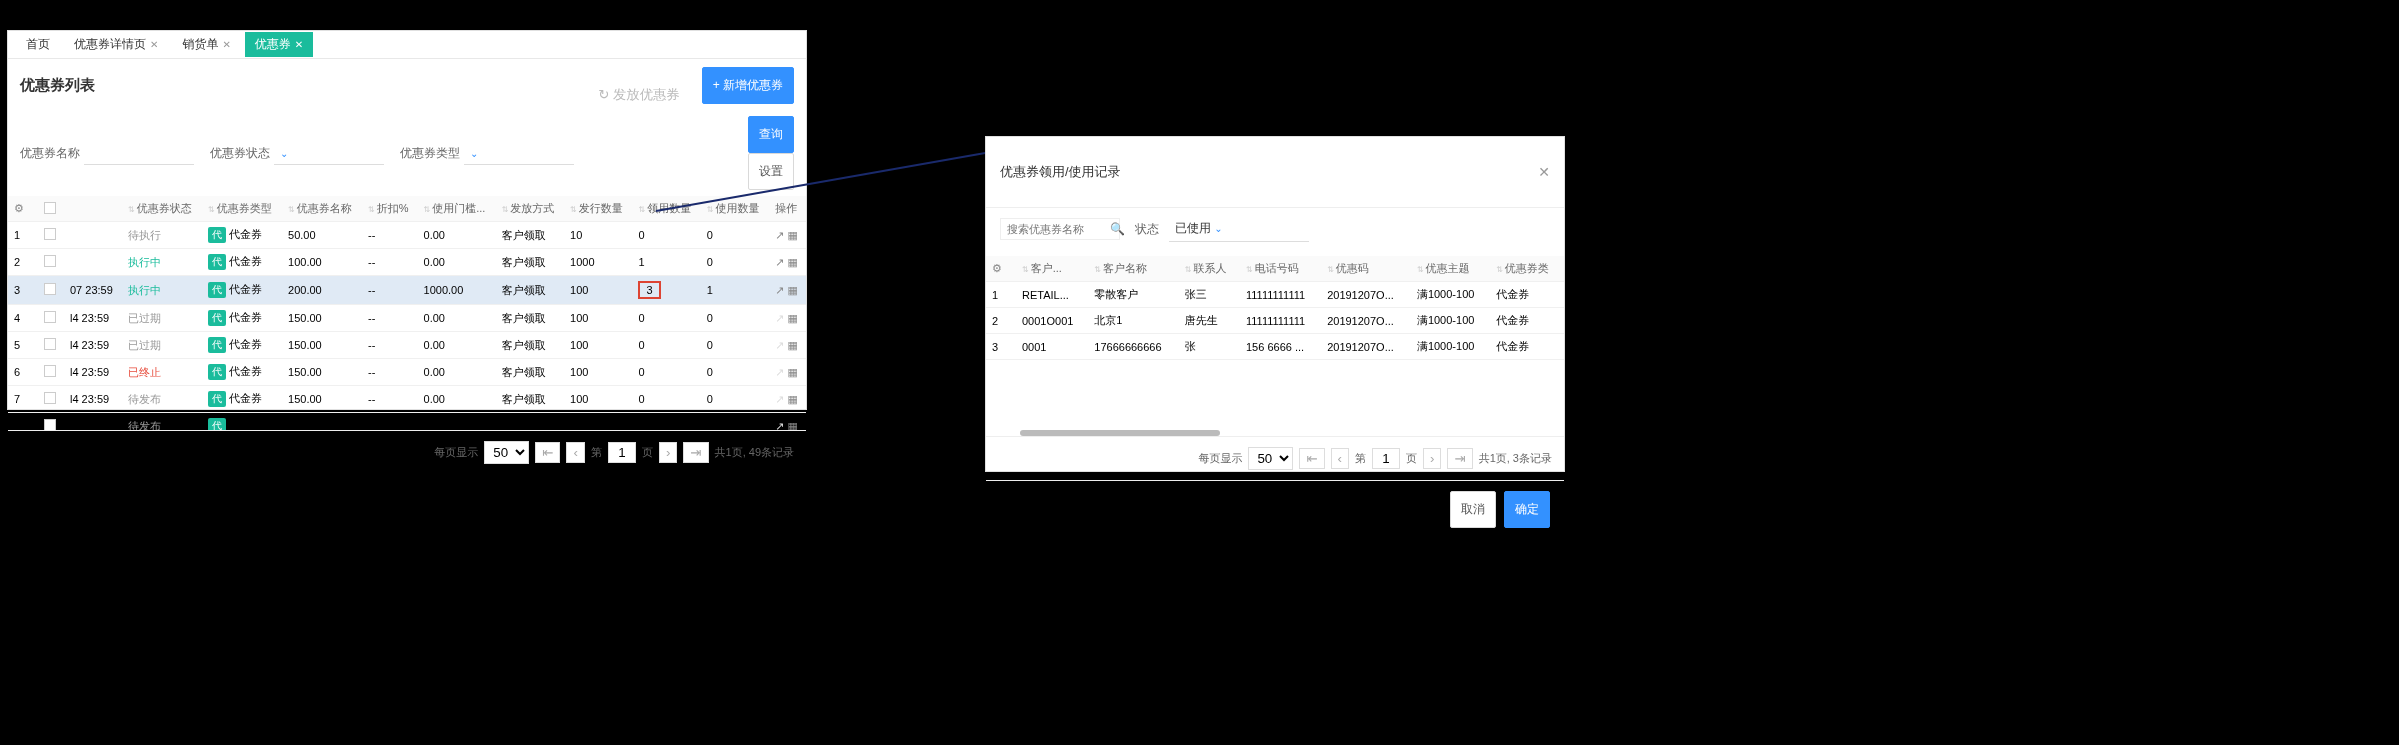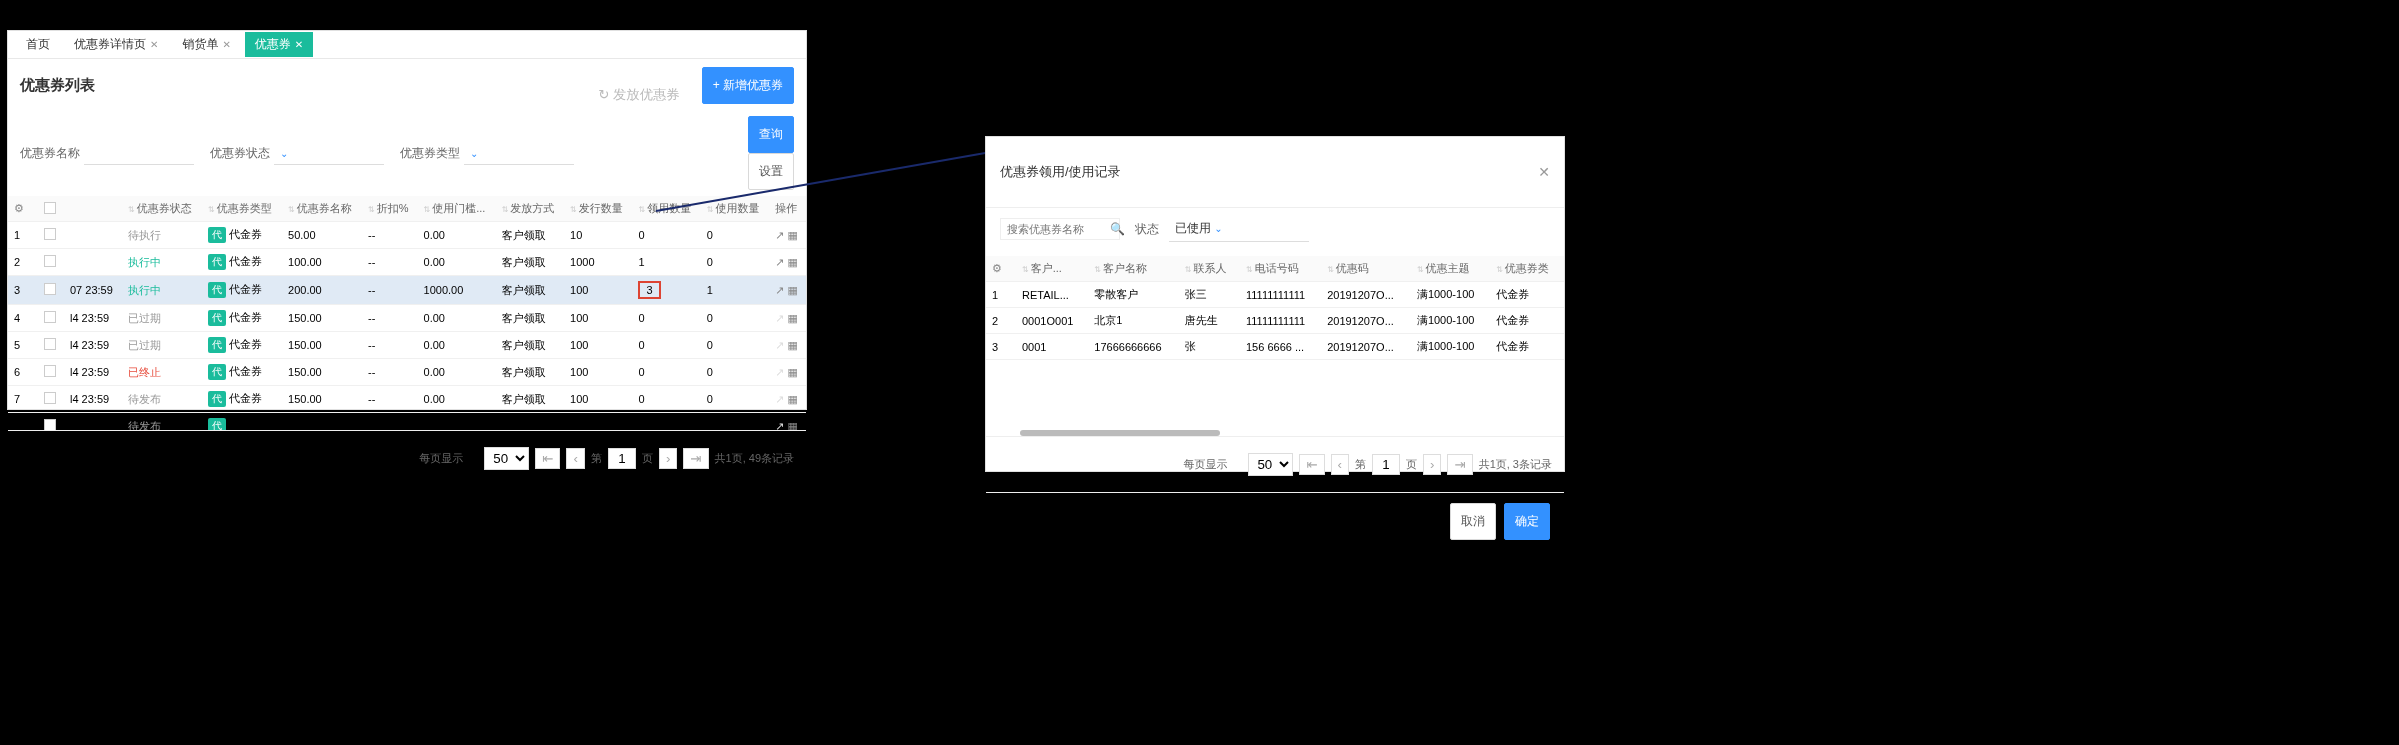--- a/index.html
+++ b/index.html
@@ -45,23 +45,23 @@
 .link-icon::before { content: "↗"; color: #888; }
 .link-icon.disabled::before { color: #ddd; }
 .qr-icon::before { content: "▦"; color: #888; }
 
 .badge { display: inline-block; padding: 1px 4px; border-radius: 2px; font-size: 10px; }
 .badge-teal { background: #1abc9c; color: #fff; }
 .status-green { color: #1abc9c; }
 .status-gray { color: #999; }
 .status-red { color: #e74c3c; }
 
-.pagination { display: flex; align-items: center; justify-content: flex-end; gap: 6px; padding: 16px 12px; font-size: 11px; color: #666; border-top: 1px solid #eee; }
+.pagination { display: flex; align-items: center; justify-content: flex-end; gap: 6px; padding: 10px 12px; font-size: 11px; color: #666; border-top: 1px solid #eee; }
 .page-input { width: 28px; text-align: center; border: 1px solid #ddd; padding: 2px; }
-.page-select { border: 1px solid #ddd; padding: 2px 4px; background: #fff; margin-left: 15px; }
+.page-select { border: 1px solid #ddd; padding: 2px 4px; background: #fff; }
 .page-btn { border: 1px solid #ddd; padding: 2px 6px; background: #fff; cursor: pointer; color: #aaa; }
 
 .modal-header { display: flex; justify-content: space-between; align-items: center; padding: 26px 14px; border-bottom: 1px solid #eee; }
 .modal-header h3 { font-size: 13px; font-weight: 500; color: #333; }
 .modal-close { font-size: 14px; color: #999; cursor: pointer; }
 .modal-search-row { display: flex; align-items: center; gap: 10px; padding: 8px 14px; }
 .search-input { border: 1px solid #eee; padding: 4px 6px; font-size: 11px; width: 120px; outline: none; color: #aaa; }
 .search-icon { color: #3391ff; font-size: 12px; margin-left: -20px; }
 .modal-footer { display: flex; justify-content: flex-end; gap: 8px; padding: 10px 14px; border-top: 1px solid #eee; }
 

